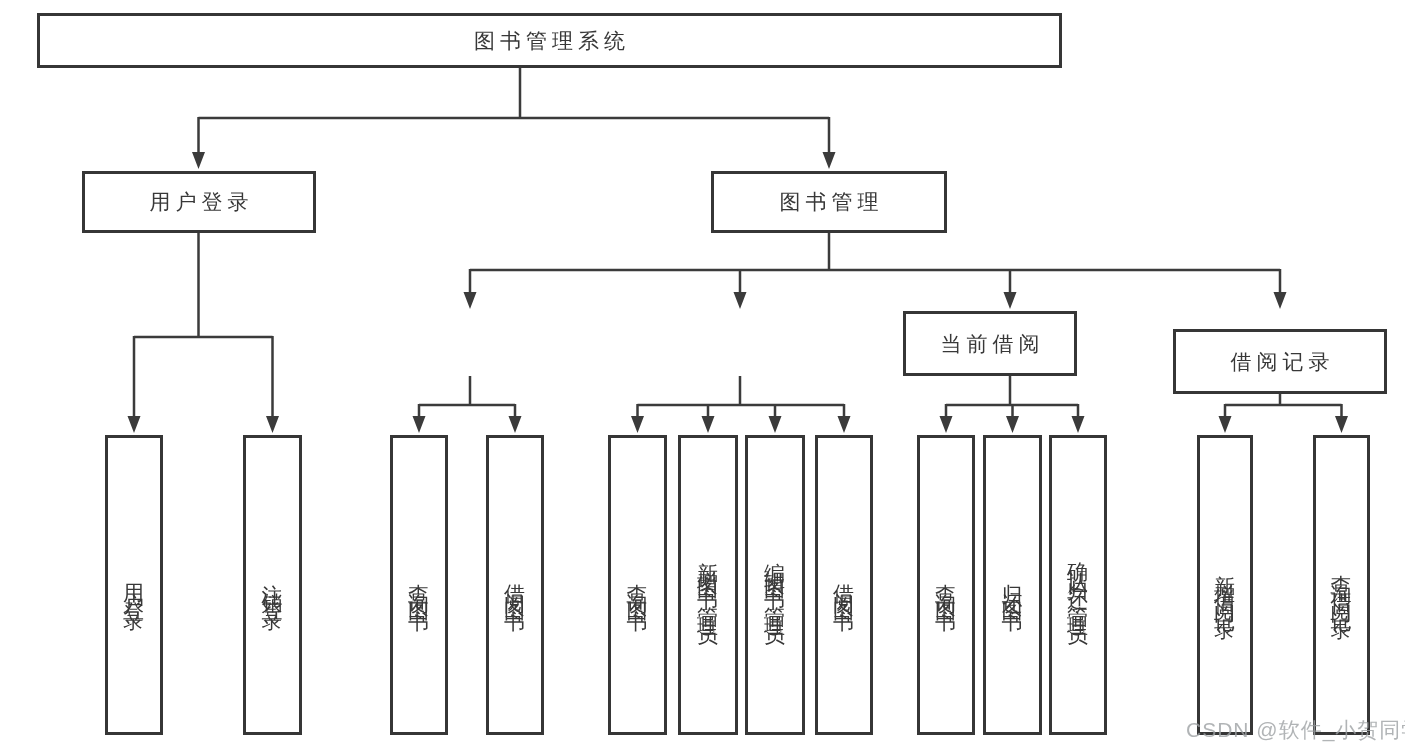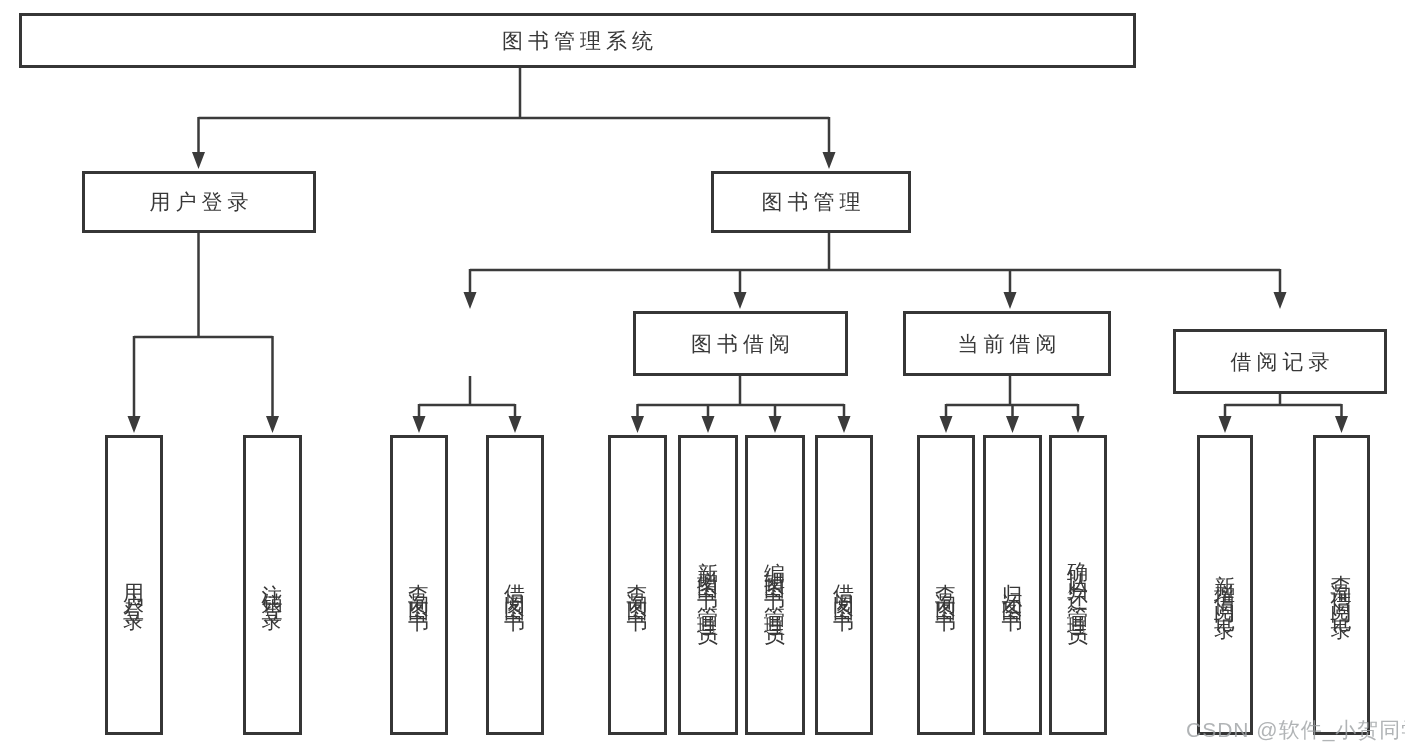--- a/index.html
+++ b/index.html
@@ -59,35 +59,32 @@
       M701.5 416 L714.5 416 L708 433 Z
       M768.5 416 L781.5 416 L775 433 Z
       M837.5 416 L850.5 416 L844 433 Z
       M939.5 416 L952.5 416 L946 433 Z
       M1006 416 L1019 416 L1012.5 433 Z
       M1071.5 416 L1084.5 416 L1078 433 Z
       M1218.5 416 L1231.5 416 L1225 433 Z
       M1335 416 L1348 416 L1341.5 433 Z"></path>
   </svg>
 
-  <div class="box h-box" style="left:19px;top:13px;width:1117px;height:55px;">
+  <div class="box h-box" style="left:37px;top:13px;width:1025px;height:55px;">
     <span>图书管理系统</span>
   </div>
 
   <div class="box h-box" style="left:82px;top:171px;width:234px;height:62px;">
     <span>用户登录</span>
   </div>
-  <div class="box h-box" style="left:711px;top:171px;width:200px;height:62px;">
+  <div class="box h-box" style="left:711px;top:171px;width:236px;height:62px;">
     <span>图书管理</span>
   </div>
 
-  <div class="box h-box" style="left:633px;top:311px;width:215px;height:65px;">
-    <span>图书借阅</span>
-  </div>
-  <div class="box h-box" style="left:903px;top:311px;width:208px;height:65px;">
+  <div class="box h-box" style="left:903px;top:311px;width:174px;height:65px;">
     <span>当前借阅</span>
   </div>
   <div class="box h-box" style="left:1173px;top:311px;width:214px;height:65px;margin-top:18px;">
     <span>借阅记录</span>
   </div>
 
   <div class="box v-box" style="left:105px;top:435px;width:58px;height:300px;">
     <span>用户登录</span>
   </div>
   <div class="box v-box" style="left:243px;top:435px;width:59px;height:300px;">

